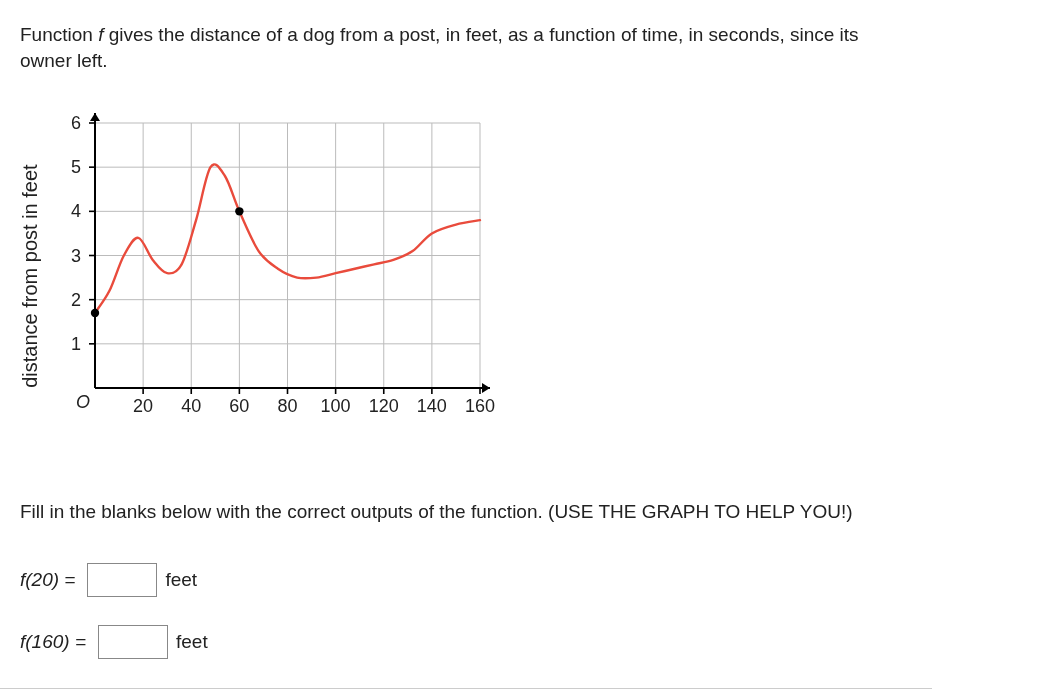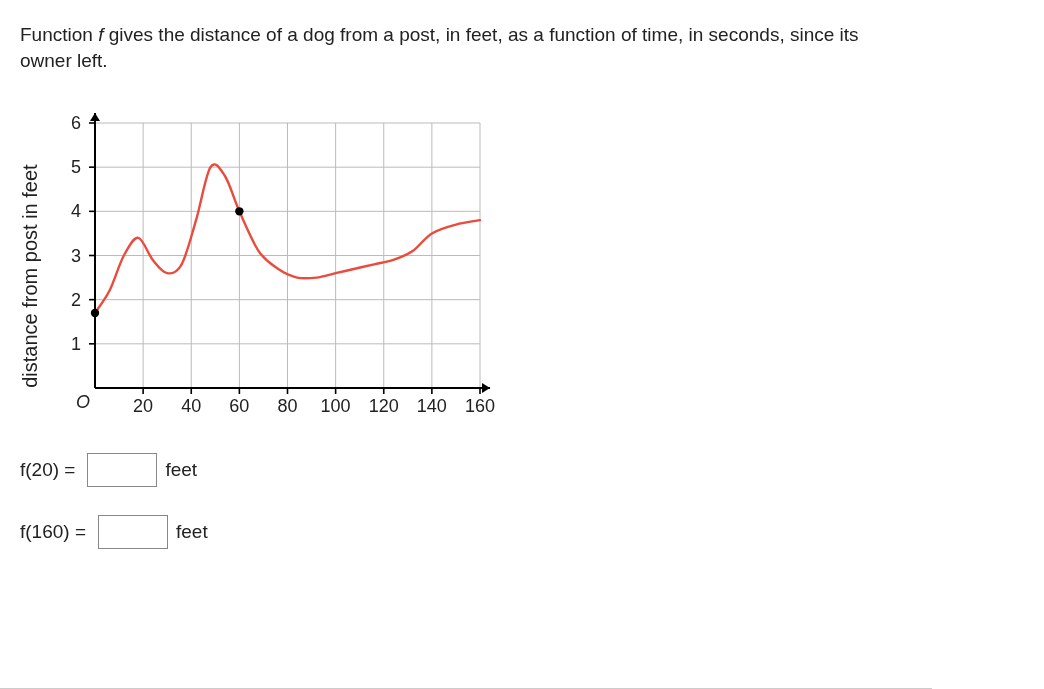--- a/index.html
+++ b/index.html
@@ -51,20 +51,21 @@
     margin-top: 48px;
     margin-bottom: 40px;
   }
   .blank-row {
     display: flex;
     align-items: center;
     font-size: 19px;
     margin-bottom: 28px;
   }
   .blank-row .fx {
+    font-style: italic;
     margin-right: 4px;
     text-align: center;
   }
   .blank-row input {
     width: 70px;
     height: 34px;
     border: 1px solid #888;
     font-size: 18px;
     text-align: center;
     margin: 0 8px;
@@ -145,20 +146,21 @@
         <text x="41" y="104.33333333333334" text-anchor="end" class="tick-label">4</text>
         <text x="41" y="60.16666666666666" text-anchor="end" class="tick-label">5</text>
         <text x="41" y="16" text-anchor="end" class="tick-label">6</text>
         <text x="43" y="295" text-anchor="middle" class="origin-label">O</text>
         <path d="M 55 199.91666666666666 C 57.40625 196.2361111111111, 64.625 187.40277777777777, 69.4375 177.83333333333331 C 74.25 168.26388888888886, 79.0625 151.33333333333331, 83.875 142.5 C 88.6875 133.66666666666669, 93.5 124.09722222222223, 98.3125 124.83333333333334 C 103.125 125.56944444444446, 107.9375 141.02777777777777, 112.75 146.91666666666666 C 117.5625 152.80555555555554, 122.375 159.43055555555554, 127.1875 160.16666666666666 C 132 160.90277777777777, 136.8125 160.1666666666667, 141.625 151.33333333333337 C 146.4375 142.50000000000003, 151.25 123.36111111111113, 156.0625 107.16666666666667 C 160.875 90.97222222222221, 165.6875 61.527777777777764, 170.5 54.16666666666666 C 175.3125 46.80555555555555, 180.125 55.6388888888889, 184.9375 63.000000000000014 C 189.75 70.36111111111113, 193.76041666666666 85.81944444444446, 199.375 98.33333333333334 C 204.98958333333334 110.84722222222223, 212.20833333333334 128.51388888888886, 218.625 138.08333333333331 C 225.04166666666666 147.65277777777777, 231.45833333333334 151.33333333333334, 237.875 155.75 C 244.29166666666666 160.16666666666666, 250.70833333333334 163.1111111111111, 257.125 164.58333333333331 C 263.5416666666667 166.05555555555554, 269.9583333333333 165.31944444444443, 276.375 164.58333333333331 C 282.7916666666667 163.8472222222222, 289.2083333333333 161.63888888888889, 295.625 160.16666666666666 C 302.0416666666667 158.69444444444443, 308.4583333333333 157.22222222222223, 314.875 155.75 C 321.2916666666667 154.27777777777777, 327.7083333333333 152.8055555555556, 334.125 151.33333333333337 C 340.5416666666667 149.86111111111114, 346.9583333333333 149.125, 353.375 146.91666666666666 C 359.7916666666667 144.70833333333331, 366.2083333333333 142.49999999999997, 372.625 138.08333333333331 C 379.0416666666667 133.66666666666666, 384.65625 124.83333333333331, 391.875 120.41666666666666 C 399.09375 116, 407.9166666666667 113.79166666666666, 415.9375 111.58333333333333 C 423.9583333333333 109.375, 435.9895833333333 107.90277777777779, 440 107.16666666666667" fill="none" stroke="#e94b3c" stroke-width="2.4" stroke-linecap="round" stroke-linejoin="round"></path>
         <circle cx="55" cy="199.91666666666666" r="4.2" fill="#000"></circle>
         <circle cx="199.375" cy="98.33333333333334" r="4.2" fill="#000"></circle>
       </svg>
   </div>
 
+  <div class="prompt">Fill in the blanks below with the correct outputs of the function. (USE THE GRAPH TO HELP YOU!)</div>
 
   <div class="blank-row">
     <span class="fx">f(20) =</span>
     <input type="text" value="" style="">
     <span>feet</span>
   </div>
 
   <div class="blank-row">
     <span class="fx">f(160) =</span>
     <input type="text" value="" style="">

